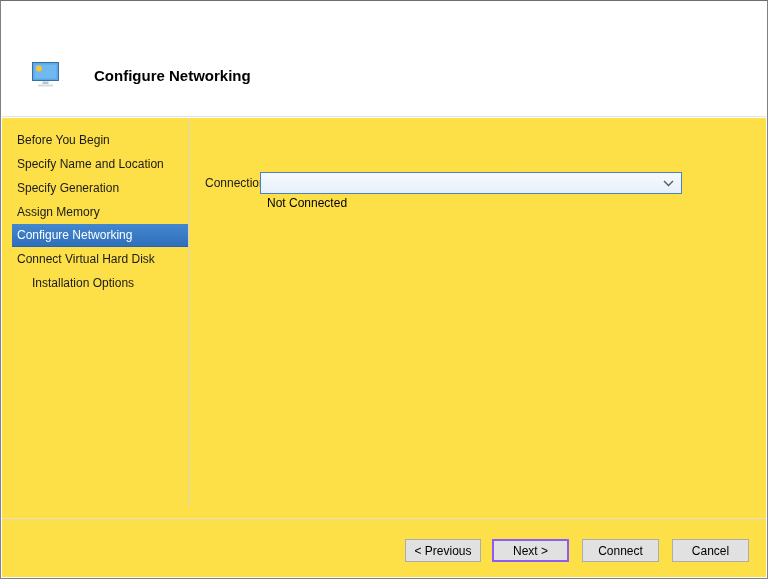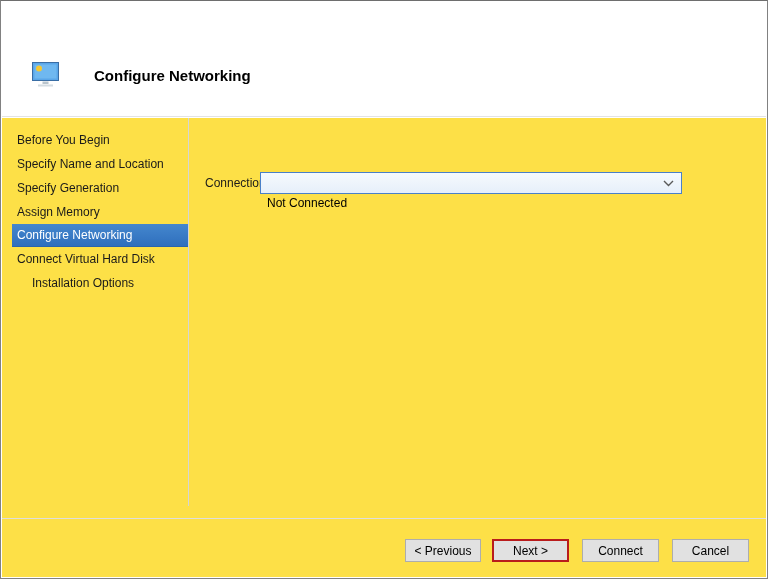--- a/index.html
+++ b/index.html
@@ -100,21 +100,21 @@
     position: absolute; left: 0; right: 0; top: 400px; height: 1px;
     background: #dedede;
   }
   .btn {
     position: absolute; top: 421px; width: 76px; height: 23px;
     background: #e1e1e1; border: 1px solid #adadad;
     font-family: "Liberation Sans", "DejaVu Sans", sans-serif;
     font-size: 12px; color: #000000; cursor: pointer;
     display: flex; align-items: center; justify-content: center;
   }
-  .btn.focused { border: 2px solid #b91c1c; }
+  .btn.focused { border: 2px solid #8b5cf6; }
   .btn-previous { left: 403px; }
   .btn-next     { left: 490px; width: 77px; }
   .btn-finish   { left: 580px; width: 77px; }
   .btn-cancel   { left: 670px; width: 77px; }
 </style>
 </head>
 <body>
 
 <div class="window">
 

